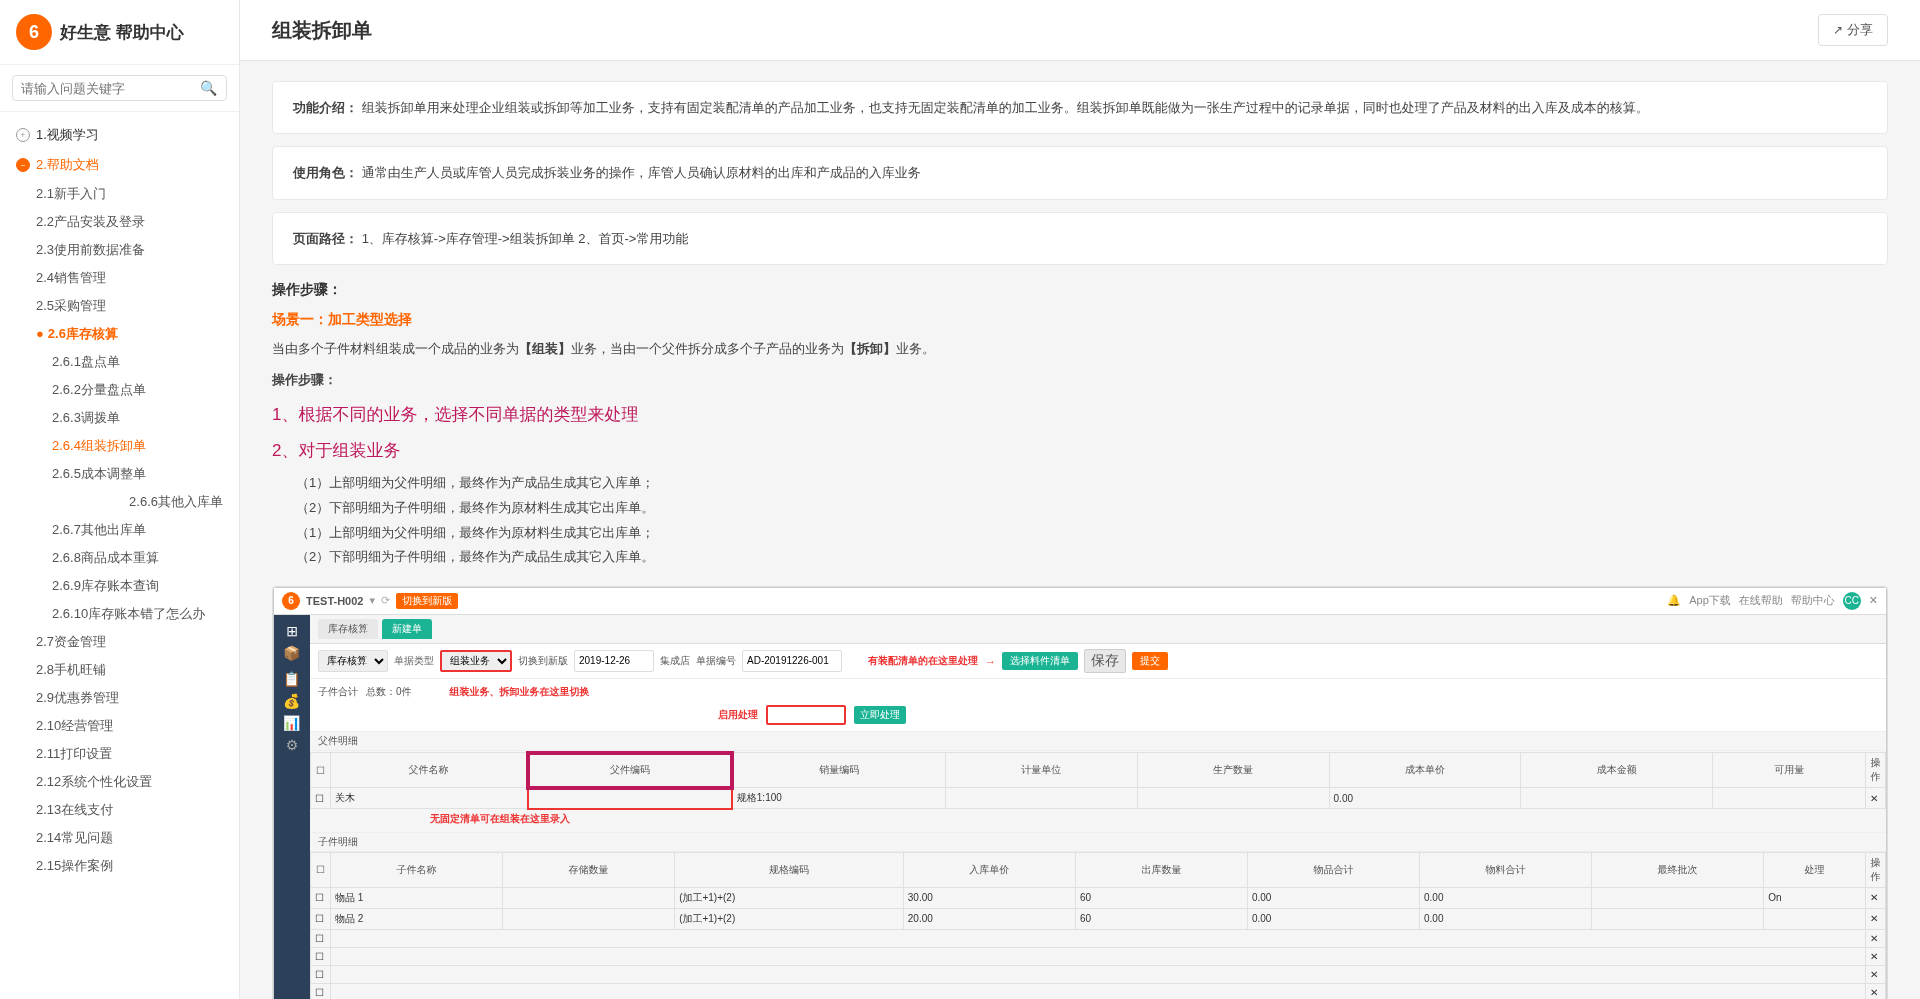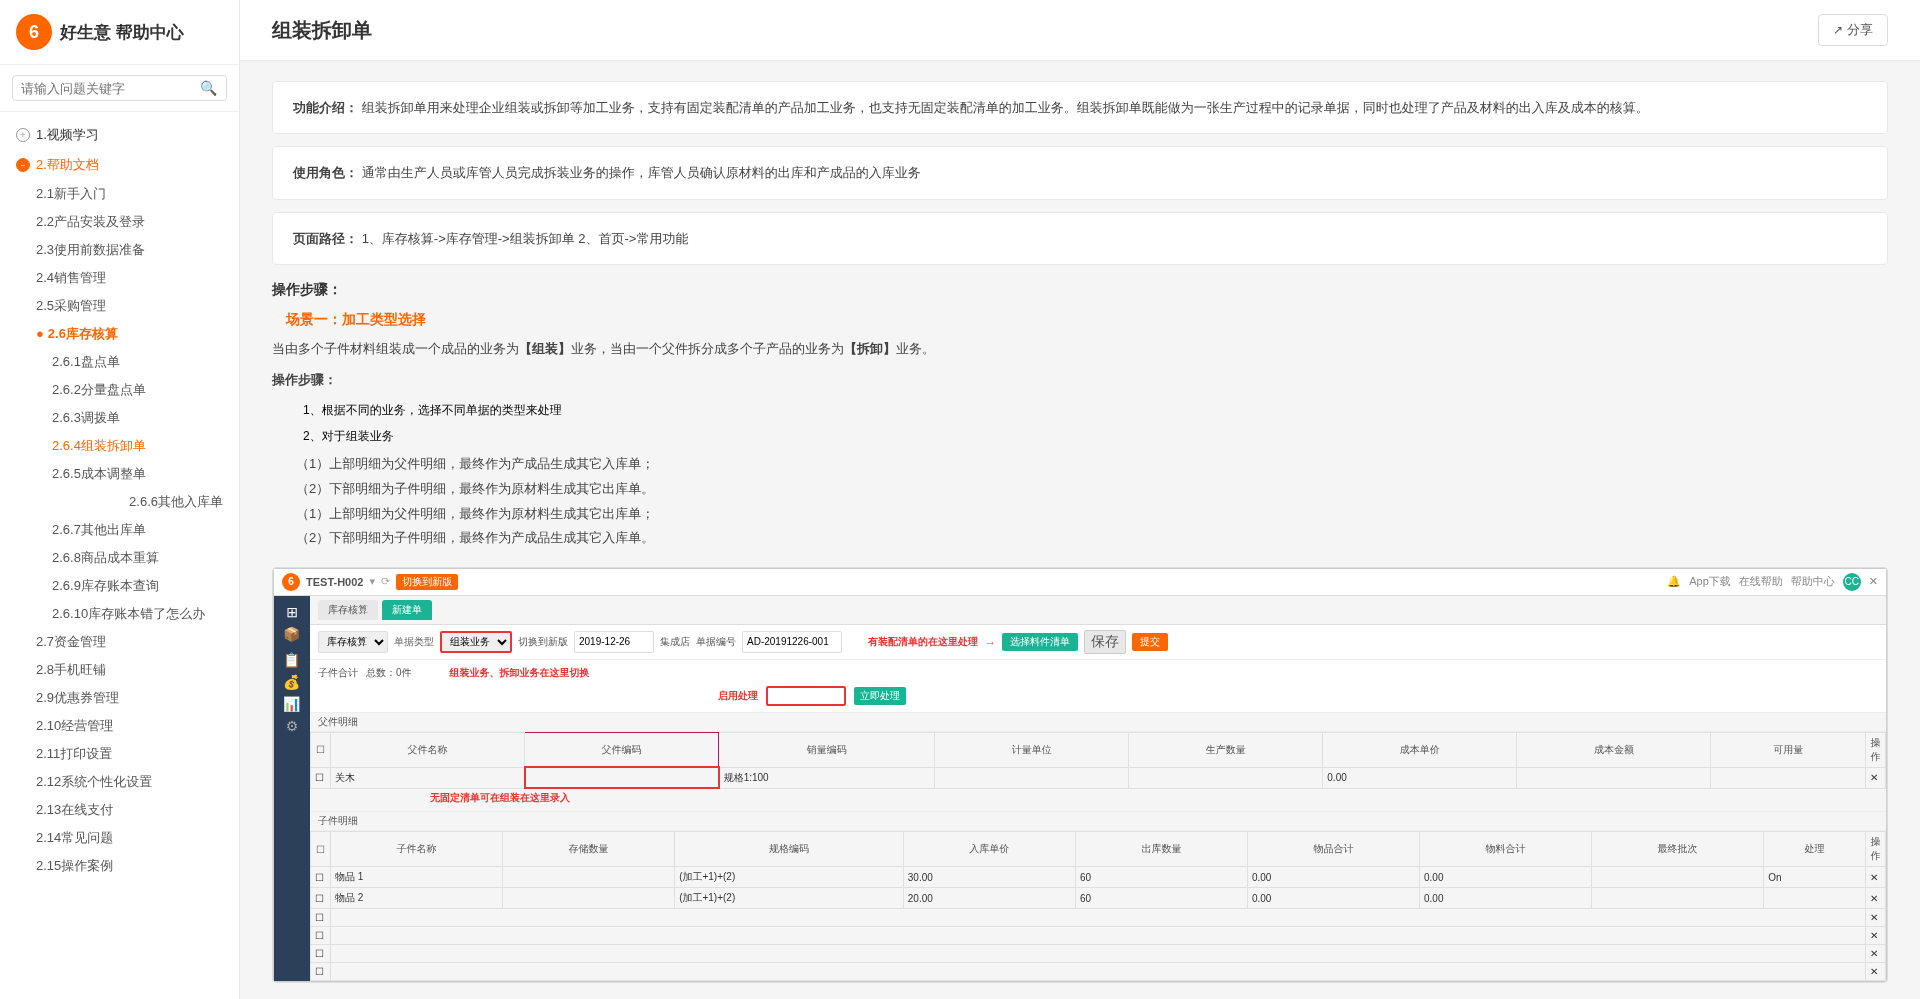--- a/index.html
+++ b/index.html
@@ -184,40 +184,39 @@
       font-size: 14px;
       font-weight: bold;
       color: #333;
       margin: 16px 0 10px 0;
     }
 
     .subsection-heading {
       font-size: 14px;
       font-weight: bold;
       color: #f60;
-      margin: 12px 0 8px 14px;
+      margin: 12px 0 8px 0;
     }
 
     .content-text {
       font-size: 13px;
       color: #444;
       line-height: 1.9;
       margin-bottom: 6px;
     }
 
     .content-text strong {
       font-weight: bold;
     }
 
     .step-item {
-      font-size: 12px;
-      color: #000000;
+      font-size: 17px;
+      color: #be185d;
       line-height: 1.9;
       margin-bottom: 4px;
-      margin-left: 31px;
     }
 
     .sub-step {
       padding-left: 24px;
       font-size: 13px;
       color: #444;
       line-height: 1.9;
     }
 
     
@@ -418,21 +417,21 @@
                 <button style="background:#1ab394;color:#fff;border:none;border-radius:2px;padding:2px 6px;font-size:10px;cursor:pointer;">立即处理</button>
               </div>
             </div>
 
             <div style="background:#f5f5f5;padding:2px 8px;font-size:10px;color:#555;border-bottom:1px solid #eee;">父件明细</div>
             <table style="width:100%;border-collapse:collapse;font-size:10px;">
               <thead>
                 <tr style="background:#f5f5f5;">
                   <th style="border:1px solid #e0e0e0;padding:3px 4px;font-weight:normal;color:#555;width:20px;">☐</th>
                   <th style="border:1px solid #e0e0e0;padding:3px 4px;font-weight:normal;color:#555;">父件名称</th>
-                  <th style="border:1px solid #be185d;padding:3px 4px;font-weight:normal;color:#555;">父件编码</th>
+                  <th style="border:4px solid #be185d;padding:3px 4px;font-weight:normal;color:#555;">父件编码</th>
                   <th style="border:1px solid #e0e0e0;padding:3px 4px;font-weight:normal;color:#555;">销量编码</th>
                   <th style="border:1px solid #e0e0e0;padding:3px 4px;font-weight:normal;color:#555;">计量单位</th>
                   <th style="border:1px solid #e0e0e0;padding:3px 4px;font-weight:normal;color:#555;">生产数量</th>
                   <th style="border:1px solid #e0e0e0;padding:3px 4px;font-weight:normal;color:#555;">成本单价</th>
                   <th style="border:1px solid #e0e0e0;padding:3px 4px;font-weight:normal;color:#555;">成本金额</th>
                   <th style="border:1px solid #e0e0e0;padding:3px 4px;font-weight:normal;color:#555;">可用量</th>
                   <th style="border:1px solid #e0e0e0;padding:3px 4px;font-weight:normal;color:#555;width:20px;">操作</th>
                 </tr>
               </thead>
               <tbody>

